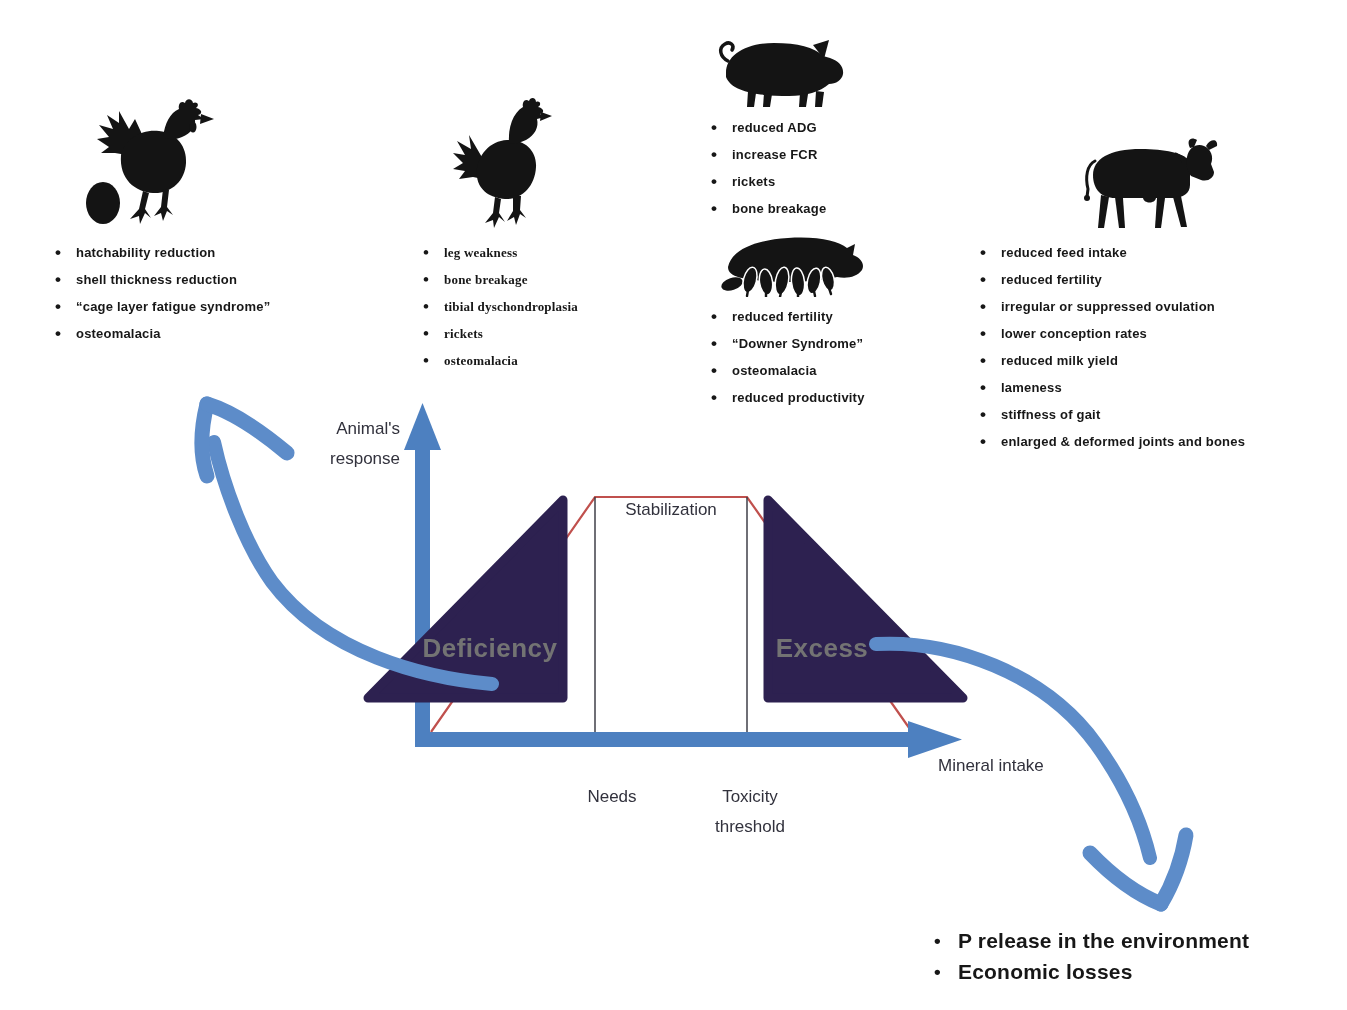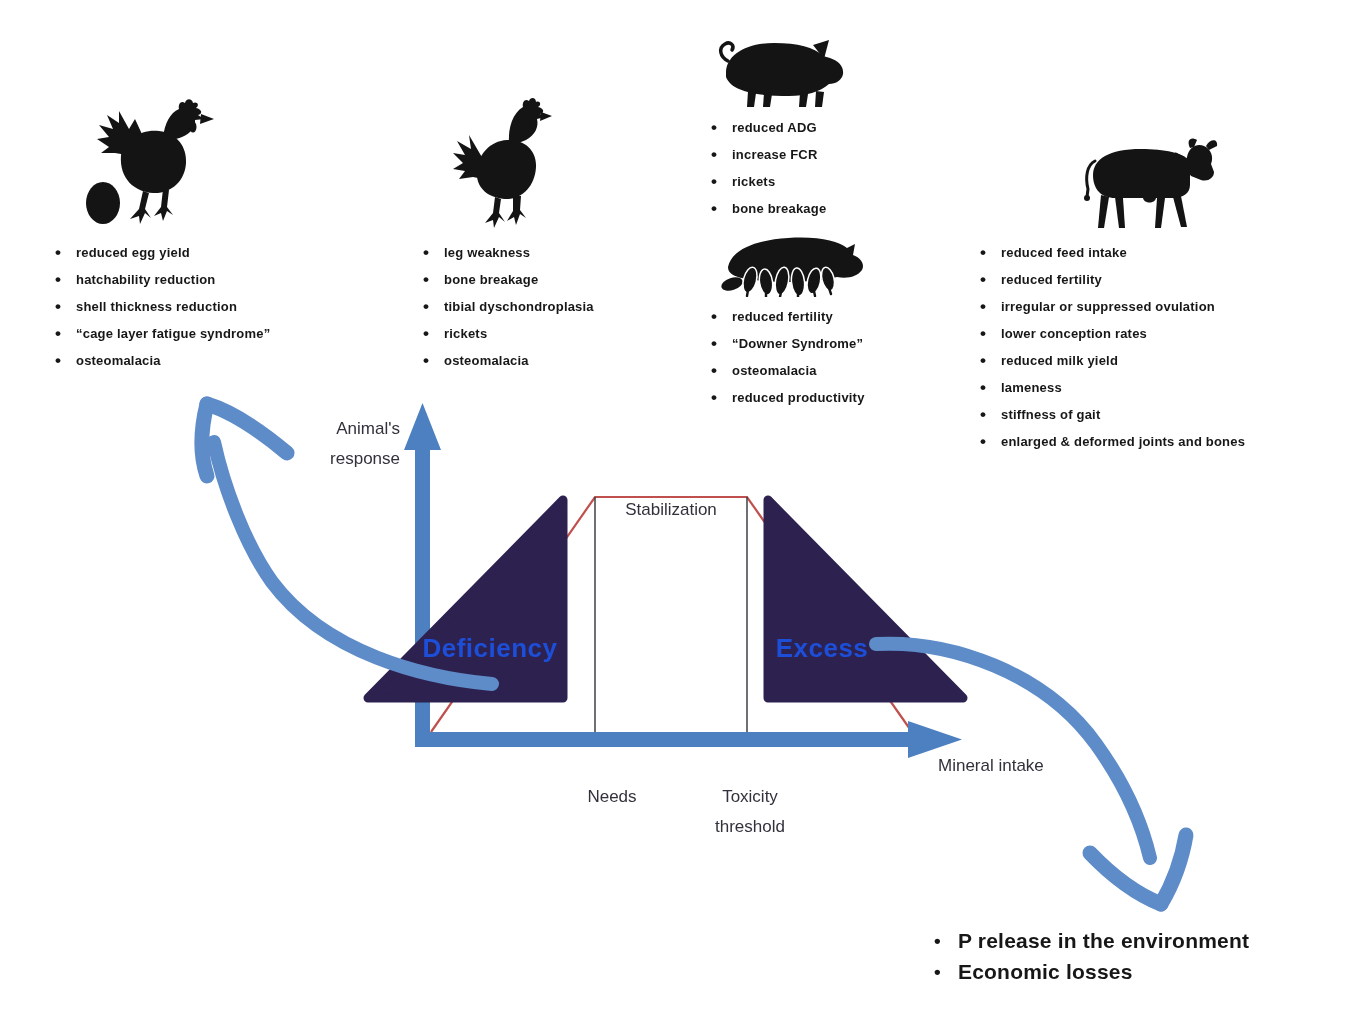--- a/index.html
+++ b/index.html
@@ -26,21 +26,21 @@
   ul.blist.big li::before{left:6px;font-size:19px;}
 
   .animal-icon{position:relative;}
 
   
   .dlabel{
     position:absolute;color:#32323d;font-size:17px;line-height:30px;
     font-weight:400;
   }
   .zone-label{
-    position:absolute;color:#1d4ed8;font-weight:700;font-size:26px;
+    position:absolute;color:#737373;font-weight:700;font-size:26px;
     letter-spacing:.5px;text-align:center;width:160px;
   }
   .tcenter{text-align:center;margin-top:24px;}
   .tright{text-align:right;}
 </style>
 </head>
 <body>
 
 <div class="canvas">
 
@@ -86,41 +86,40 @@
         <path d="M64,48 L52,22 L46,32 L36,14 L36,26 L24,18 L30,32 L16,28 L26,40 L14,42 L26,50 L18,56 L32,56 L44,58 Z"></path>
         <path d="M38,58 C42,42 58,32 76,34 C94,36 104,50 103,66 C102,84 88,97 70,96 C52,95 36,82 38,58 Z"></path>
         <path d="M80,40 C82,26 87,16 96,12 C95,7 98,3 102,6 C103,1 109,1 110,6 C114,4 117,8 113,11 C119,12 120,17 115,18 L121,22 L112,23 C113,30 108,36 99,40 C92,43 85,43 80,40 Z"></path>
         <path d="M118,17 L131,22 L117,27 Z"></path>
         <ellipse cx="110" cy="30" rx="3.5" ry="5.5"></ellipse>
         <path d="M60,94 L56,112 L47,122 L56,119 L57,127 L62,116 L68,121 L62,112 L66,96 Z"></path>
         <path d="M80,92 L78,110 L71,119 L78,116 L80,124 L84,114 L90,118 L84,110 L86,93 Z"></path>
       </svg>
     </div>
     <ul class="blist" style="margin-top:7px;">
-      <li>reduced egg yield</li>
       <li>hatchability reduction</li>
       <li>shell thickness reduction</li>
       <li>“cage layer fatigue syndrome”</li>
       <li>osteomalacia</li>
     </ul>
   </div>
 
   <div class="abs" style="left:418px;top:97px;width:260px;">
     <div class="animal-icon" style="margin-left:33px;width:100px;height:136px;">
       <svg width="100" height="136" viewBox="0 0 100 136" fill="#141414" style="overflow:visible;">
         <path d="M32,62 L18,38 L20,52 L6,44 L14,58 L2,56 L12,66 L2,72 L14,74 L8,82 L22,80 L32,82 Z"></path>
         <path d="M26,80 C24,60 38,44 56,43 C74,42 86,54 85,70 C84,90 70,103 54,102 C40,101 28,94 26,80 Z"></path>
         <path d="M58,46 C57,30 62,16 72,10 C71,5 74,1 78,4 C79,0 85,0 85,5 C89,3 91,8 87,10 C93,11 94,16 89,17 L94,20 L86,22 C88,30 84,38 75,43 C68,46 62,48 58,46 Z"></path>
         <path d="M90,15 L101,19 L89,24 Z"></path>
         <ellipse cx="82" cy="28" rx="3" ry="5"></ellipse>
         <path d="M44,100 L42,116 L34,126 L42,123 L43,131 L48,120 L54,125 L48,116 L50,102 Z"></path>
         <path d="M62,98 L62,114 L56,124 L63,120 L65,128 L69,117 L75,121 L69,113 L70,99 Z"></path>
       </svg>
     </div>
-    <ul class="blist" style="margin-top:6px;">
+    <ul class="blist" style="margin-top:6px;font-family:Liberation Serif, serif;">
       <li>leg weakness</li>
       <li>bone breakage</li>
       <li>tibial dyschondroplasia</li>
       <li>rickets</li>
       <li>osteomalacia</li>
     </ul>
   </div>
 
   <div class="abs" style="left:706px;top:33px;width:230px;">
     <div class="animal-icon" style="margin-left:6px;width:135px;height:74px;">

